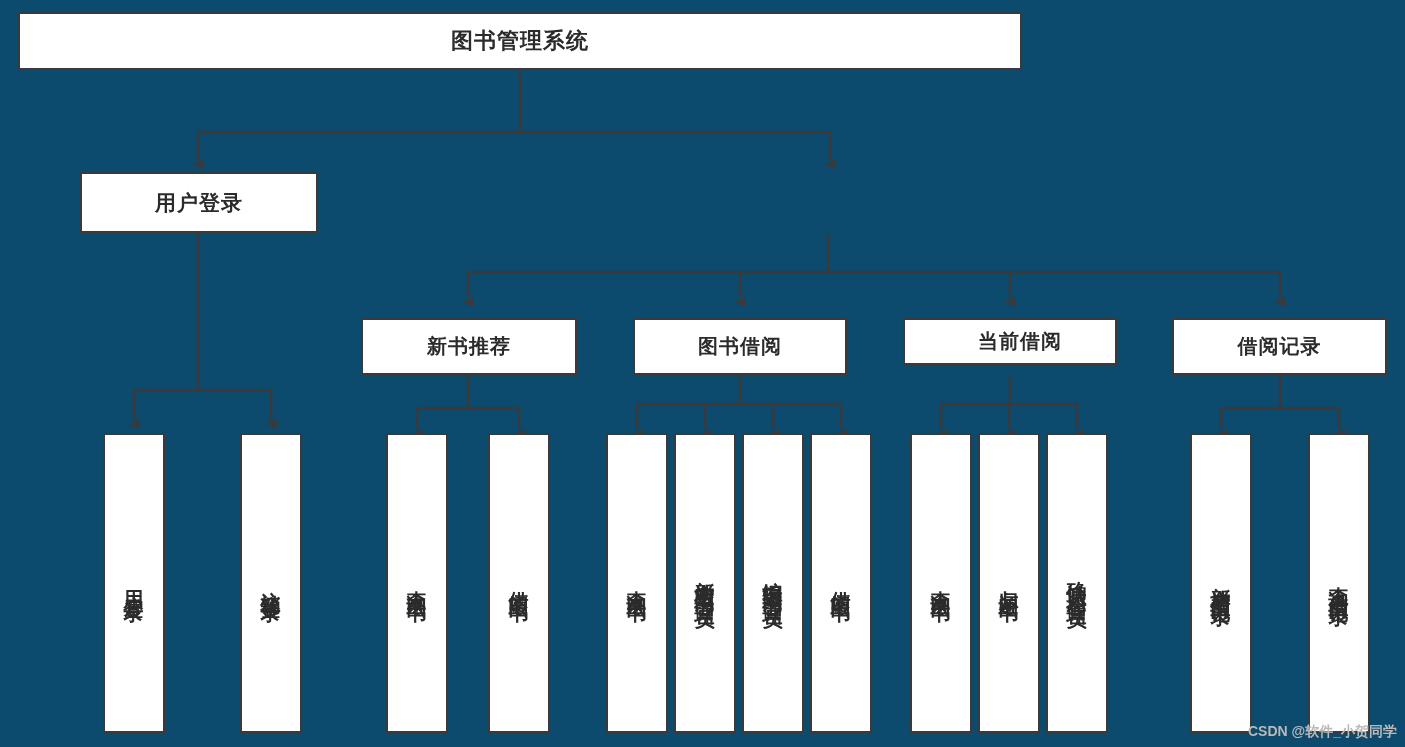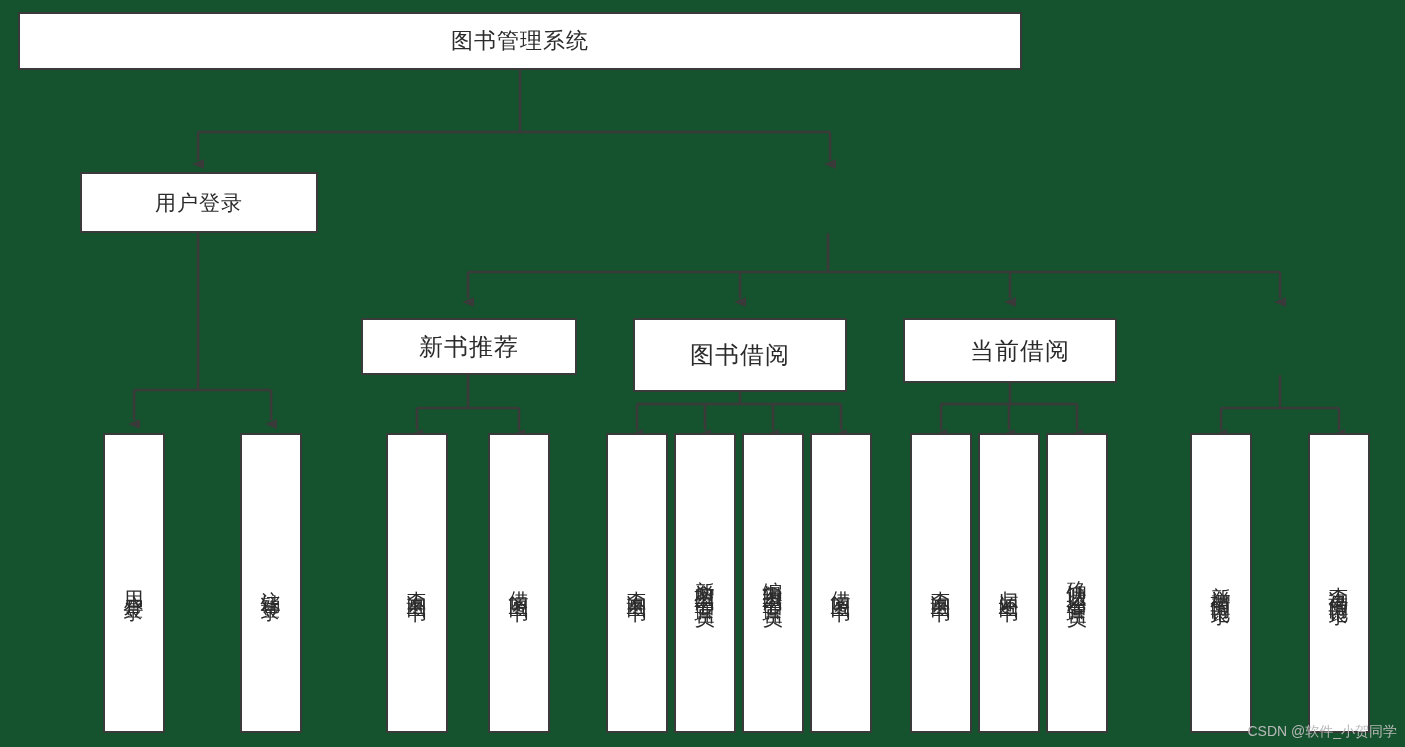--- a/index.html
+++ b/index.html
@@ -7,22 +7,23 @@
     padding: 0;
     background: #ffffff;
   }
   body {
     font-family: "Liberation Sans", "DejaVu Sans", sans-serif;
   }
   #canvas {
     position: relative;
     width: 1405px;
     height: 747px;
-    background: #14532d;
+    background: #0c4a6e;
     overflow: hidden;
+    font-weight: bold;
   }
   svg.wires {
     position: absolute;
     left: 0;
     top: 0;
     width: 1405px;
     height: 747px;
     pointer-events: none;
   }
   .node {
@@ -38,21 +39,21 @@
   }
   .node-root {
     font-size: 22px;
     letter-spacing: 1px;
   }
   .node-mid {
     font-size: 21px;
     letter-spacing: 1px;
   }
   .node-sub {
-    font-size: 24px;
+    font-size: 20px;
     letter-spacing: 1px;
   }
   .node-leaf {
     font-size: 20px;
     align-items: center;
     justify-content: center;
     padding: 4px 0;
   }
   .vtext {
     writing-mode: vertical-rl;
@@ -133,28 +134,31 @@
 
   <div class="node node-mid" style="left:80px; top:172px; width:238px; height:61px;">
     <span>用户登录</span>
   </div>
 
 
   <div class="node node-sub" style="left:361px; top:318px; width:216px; height:57px;">
     <span>新书推荐</span>
   </div>
 
-  <div class="node node-sub" style="left:633px; top:318px; width:214px; height:74px;">
+  <div class="node node-sub" style="left:633px; top:318px; width:214px; height:57px;">
     <span>图书借阅</span>
   </div>
 
-  <div class="node node-sub" style="left:903px; top:318px; width:214px; height:65px;padding-left:20px;">
+  <div class="node node-sub" style="left:903px; top:318px; width:214px; height:47px;padding-left:20px;">
     <span>当前借阅</span>
   </div>
 
+  <div class="node node-sub" style="left:1172px; top:318px; width:215px; height:57px;">
+    <span>借阅记录</span>
+  </div>
 
   <div class="node node-leaf" style="left:103px; top:433px; width:62px; height:300px;">
     <span class="vtext">用户登录</span>
   </div>
 
   <div class="node node-leaf" style="left:240px; top:433px; width:62px; height:300px;">
     <span class="vtext">注销登录</span>
   </div>
 
   <div class="node node-leaf" style="left:386px; top:433px; width:62px; height:300px;">

